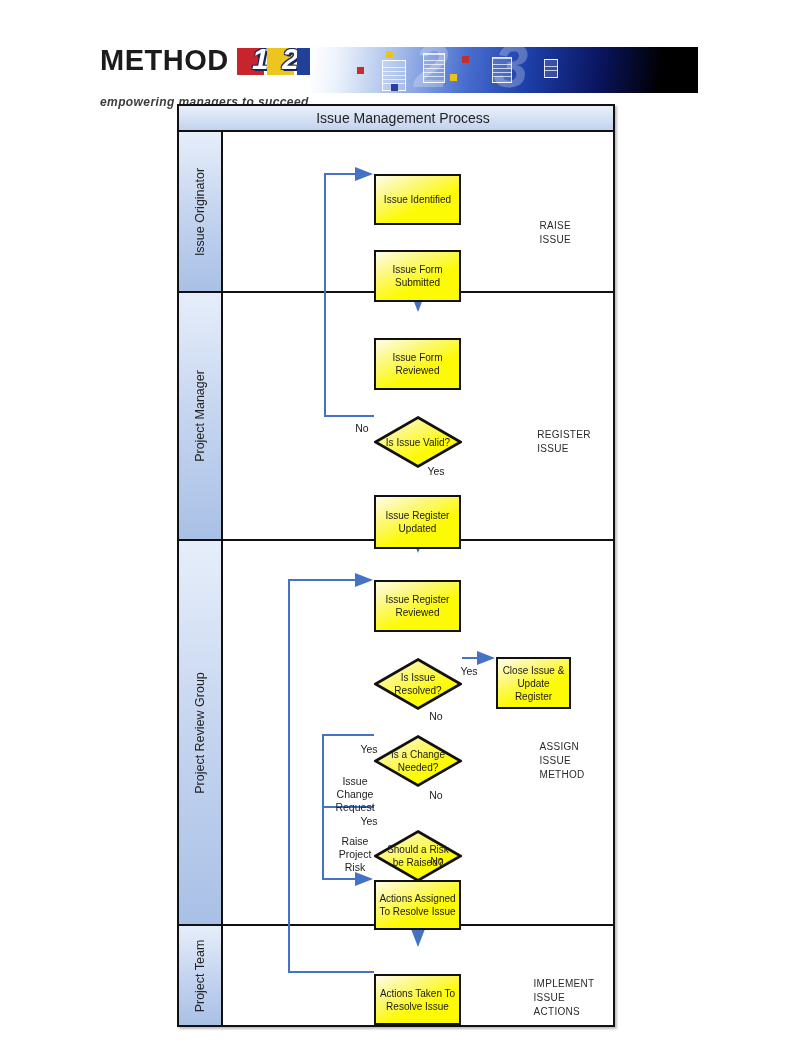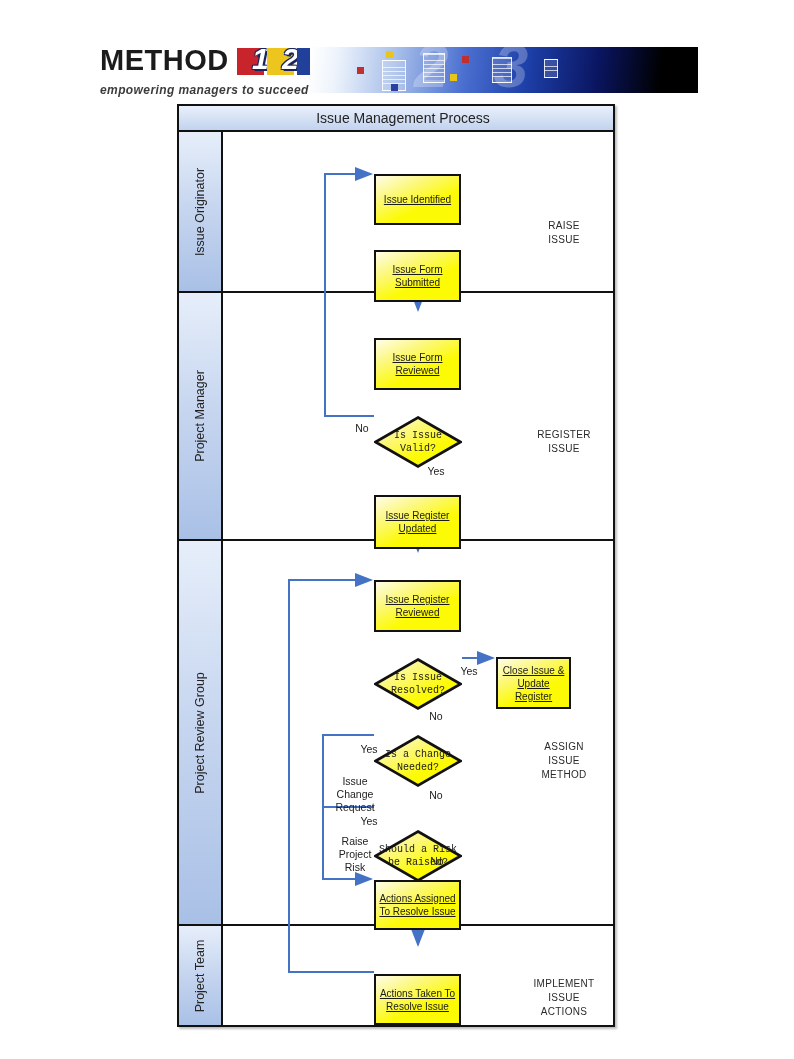--- a/index.html
+++ b/index.html
@@ -12,21 +12,21 @@
   .logo-block { position:absolute; left:100px; top:46px; }
   .brand-row { display:flex; align-items:flex-end; }
   .brand-text { font-size:29px; font-weight:800; letter-spacing:0.5px; color:#1b1b1b; line-height:1; }
   .digit-squares { display:flex; gap:3px; margin-left:8px; }
   .digit-sq { width:27px; height:27px; position:relative; }
   .digit-sq .digit {
     position:absolute; right:-5px; top:-4px; font-size:30px; font-weight:700; font-style:italic;
     color:#ffffff; line-height:1;
     text-shadow:-1px -1px 0 #16255e, 1px -1px 0 #16255e, -1px 1px 0 #16255e, 2px 2px 0 #16255e;
   }
-  .tagline { margin-top:8px; font-size:12px; font-style:italic; font-weight:700; color:#3c3c3c; letter-spacing:0.4px; }
+  .tagline { margin-top:20px; font-size:12px; font-style:italic; font-weight:700; color:#3c3c3c; letter-spacing:0.4px; }
 
   .banner {
     position:absolute; left:310px; top:47px; width:388px; height:46px; overflow:hidden;
     background:linear-gradient(97deg,#ffffff 0%, #eef4fc 7%, #a9c0ea 22%, #4a6fd0 40%, #1d3fa8 56%, #0a1560 74%, #000000 90%);
   }
   .banner-numerals {
     position:absolute; left:104px; top:-12px; font-size:62px; font-weight:700; font-style:italic;
     letter-spacing:14px; color:rgba(255,255,255,0.26); line-height:1;
   }
   .doc {
@@ -62,33 +62,33 @@
   }
   .lane-body { flex:1; background:#fff; }
 
   
   .connectors { position:absolute; left:0; top:26px; z-index:1; pointer-events:none; }
 
   
   .pnode {
     position:absolute; z-index:2; border:2px solid #111; box-sizing:border-box;
     background:linear-gradient(155deg,#fffde9 0%,#fcf87d 30%,#fdfa05 62%);
-    display:flex; align-items:center; justify-content:flex-start; text-align:center;text-decoration:underline;
-  }
-  .diamond { position:absolute; z-index:2; display:flex; align-items:center; justify-content:center; text-align:center;font-family:Liberation Mono, monospace; }
+    display:flex; align-items:center; justify-content:flex-start; text-align:center;
+  }
+  .diamond { position:absolute; z-index:2; display:flex; align-items:center; justify-content:center; text-align:center; }
   .dshape { position:absolute; left:0; top:0; width:100%; height:100%; }
   .node-label { position:relative; z-index:1; font-size:10px; line-height:1.3; color:#1a1a1a; white-space:pre-line; width:100%; }
 
   .elabel {
     position:absolute; z-index:3; transform:translate(-50%,-50%);
     font-size:10.5px; color:#222; white-space:pre-line; text-align:center; line-height:1.25;
   }
   .phase-label {
     position:absolute; z-index:3; transform:translate(-50%,-50%);
-    font-size:10px; letter-spacing:0.3px; color:#2a2a2a; white-space:pre-line; text-align:center; line-height:1.4;
+    font-size:10px; letter-spacing:0.3px; color:#2a2a2a; white-space:pre-line; line-height:1.4;
   }
 </style>
 </head>
 <body>
 
 <div class="logo-block">
   <div class="brand-row">
     <span class="brand-text">METHOD</span>
     <span class="digit-squares">
       <span class="digit-sq" style="background:#c8242b">

